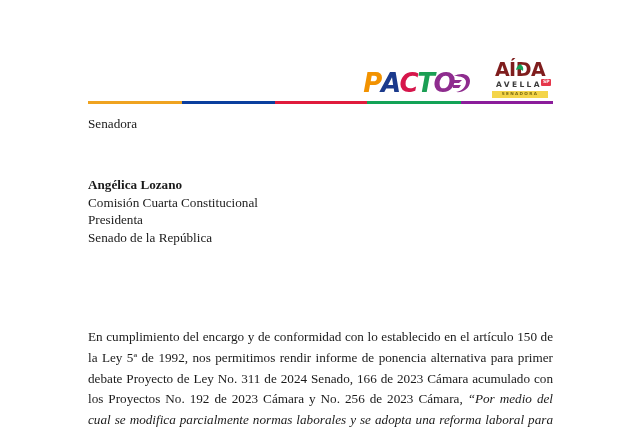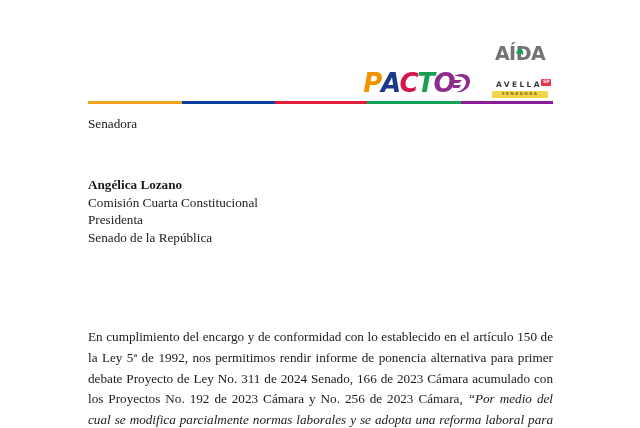--- a/index.html
+++ b/index.html
@@ -72,39 +72,39 @@
     justify-content: flex-end;
     height: 42px;
     width: 66px;
   }
   .aida-top {
     position: relative;
     font-family: "DejaVu Sans", sans-serif;
     font-weight: 900;
     font-size: 19px;
     line-height: 1;
-    color: #737373;
+    color: #7f1d1d;
     letter-spacing: -0.5px;
   }
   .aida-leaf {
     position: absolute;
     top: -5px;
     left: 50%;
     margin-left: -4px;
     width: 8px;
     height: 7px;
   }
   .aida-mid {
     font-family: "DejaVu Sans", sans-serif;
     font-weight: 700;
     font-size: 7.5px;
     line-height: 1;
     color: #3b3b3b;
     letter-spacing: 2.4px;
-    margin-top: 18px;
+    margin-top: 2px;
     position: relative;
     padding-right: 2px;
   }
   .aida-badge {
     position: absolute;
     right: -7px;
     top: -2px;
     background: #E5374B;
     color: #ffffff;
     font-size: 4.5px;

